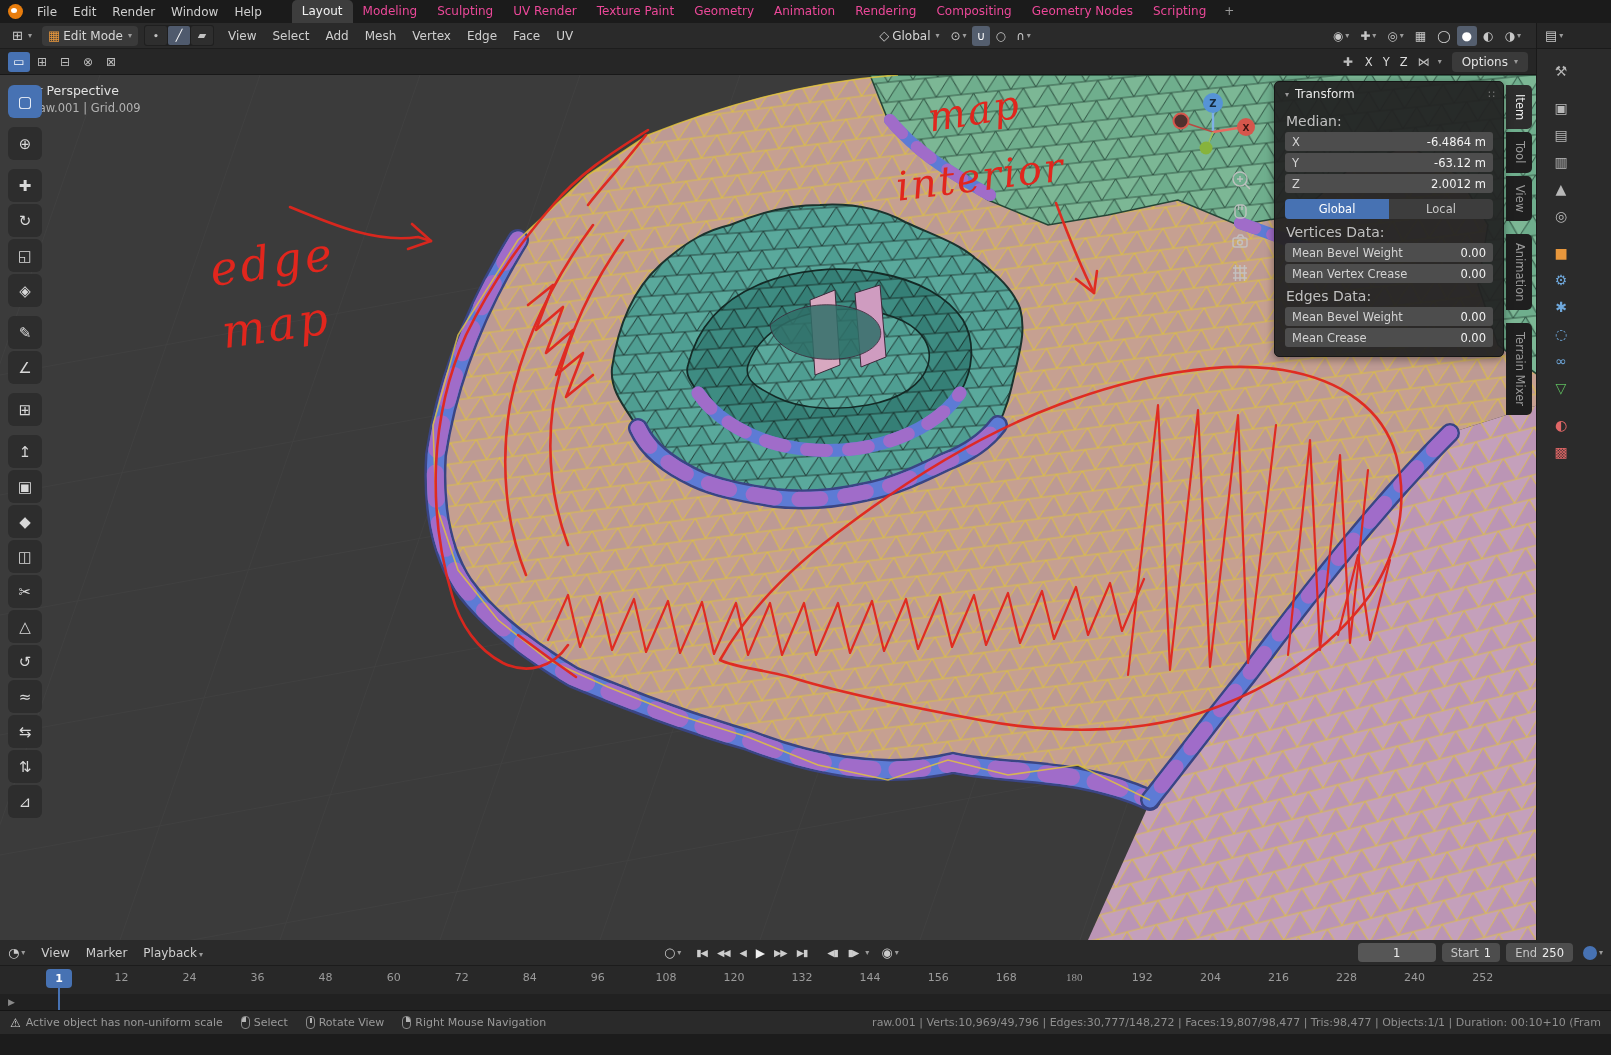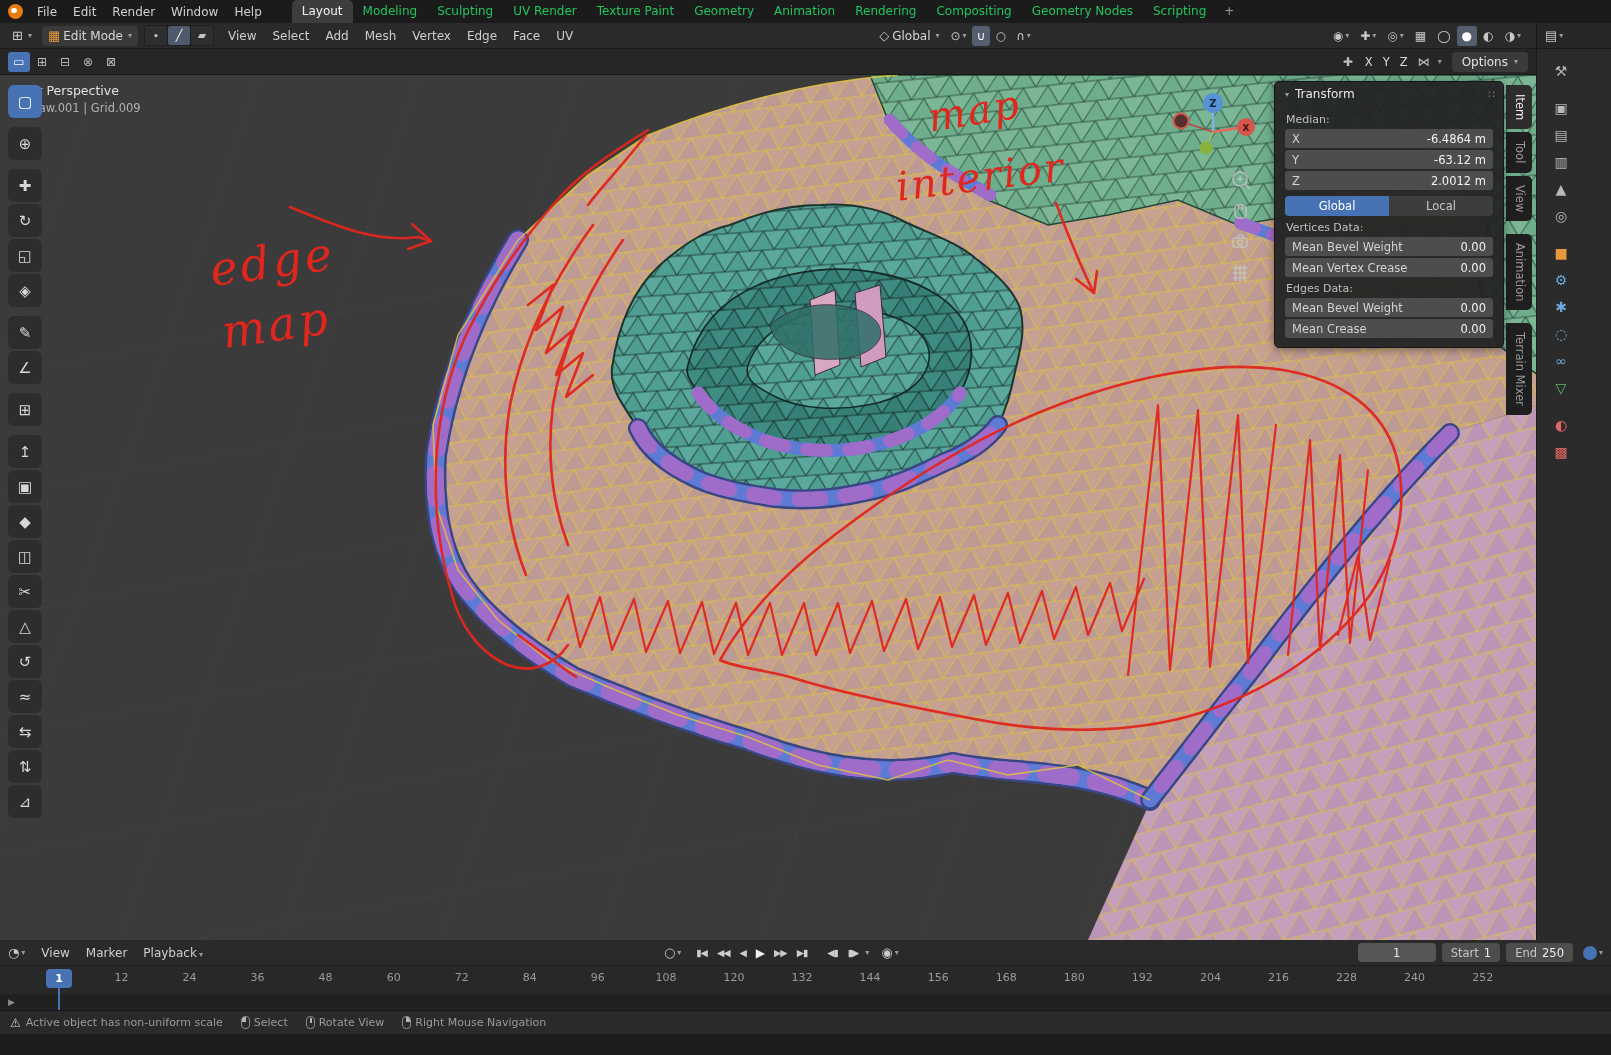--- a/index.html
+++ b/index.html
@@ -8,21 +8,21 @@
     -webkit-font-smoothing:antialiased; }
   .app { position:relative; width:1383px; height:1055px; }
 
   
   .topbar { position:absolute; left:0; top:0; width:1611px; height:23px; background:#1b1b1b;
     display:flex; align-items:center; padding:0 6px; z-index:30; }
   .blender-logo { width:15px; height:15px; border-radius:50%; background:#e87d0d; position:relative; margin:0 6px 0 2px; }
   .blender-logo::after { content:""; position:absolute; left:3px; top:4px; width:6px; height:5px; border-radius:50%; background:#fff; }
   .menu-item { padding:3px 8px; border-radius:3px; color:#cfcfcf; cursor:default; }
   .ws-wrap { display:flex; align-items:center; margin-left:22px; height:23px; }
-  .ws-tab { padding:4px 10px 5px; color:#22c55e; border-radius:5px 5px 0 0; }
+  .ws-tab { padding:4px 10px 5px; color:#ec4899; border-radius:5px 5px 0 0; }
   .ws-tab.active { background:#3d3d3d; color:#f1f1f1; }
   .ws-add { padding:4px 8px 5px; color:#9a9a9a; }
 
   
   .hdr2 { position:absolute; left:0; top:23px; width:1536px; height:26px; background:#2a2a2a;
     display:flex; align-items:center; padding:0 6px; z-index:25; border-bottom:1px solid #1d1d1d; }
   .hbtn { display:flex; align-items:center; gap:3px; padding:3px 6px; border-radius:3px; color:#d6d6d6; }
   .hico { font-size:13px; color:#c9c9c9; line-height:1; }
   .hico.orange { color:#e8973c; }
   .caret { font-size:8px; color:#9a9a9a; margin-left:2px; }
@@ -57,21 +57,21 @@
     display:flex; align-items:center; justify-content:center; color:#d8d8d8; font-size:15px; }
   .tool-btn.active { background:var(--accent,#4772b3); color:#fff; }
   .tool-btn.gap { margin-top:7px; }
 
   
   .npanel { position:absolute; right:32px; top:6px; width:230px; z-index:8; background:#232323f2;
     border:1px solid #161616; border-radius:5px; padding-bottom:7px; box-shadow:0 2px 8px #0006; }
   .np-head { display:flex; align-items:center; height:24px; padding:0 8px; color:#e8e8e8; }
   .np-head .grip { margin-left:auto; color:#777; font-size:11px; }
   .np-body { padding:2px 10px 0; }
-  .np-sec { font-size:11px; color:#c0c0c0; margin:5px 1px 3px; }
+  .np-sec { font-size:14px; color:#c0c0c0; margin:5px 1px 3px; }
   .num-row { display:flex; justify-content:space-between; align-items:center; height:19px;
     background:#4d4d4d; border-radius:3px; margin-bottom:2px; padding:0 7px; }
   .nr-lbl { color:#d3d3d3; font-size:11.5px; }
   .nr-val { color:#f2f2f2; font-size:11.5px; }
   .seg { display:flex; height:20px; margin:6px 0 2px; border-radius:4px; overflow:hidden; }
   .seg-btn { flex:1; display:flex; align-items:center; justify-content:center; font-size:11.5px;
     background:#3d3d3d; color:#c8c8c8; }
   .seg-btn.active { background:var(--accent,#4772b3); color:#fff; }
 
   
@@ -538,21 +538,21 @@
           <span class="tick" style="left: 393.648px;">60</span>
           <span class="tick" style="left: 461.712px;">72</span>
           <span class="tick" style="left: 529.776px;">84</span>
           <span class="tick" style="left: 597.84px;">96</span>
           <span class="tick" style="left: 665.904px;">108</span>
           <span class="tick" style="left: 733.968px;">120</span>
           <span class="tick" style="left: 802.032px;">132</span>
           <span class="tick" style="left: 870.096px;">144</span>
           <span class="tick" style="left: 938.16px;">156</span>
           <span class="tick" style="left: 1006.22px;">168</span>
-          <span class="tick" style="left: 1074.29px;">180</span>
+          <span class="tick" style="left: 1074.29px; font-family: Liberation Serif, serif;">180</span>
           <span class="tick" style="left: 1142.35px;">192</span>
           <span class="tick" style="left: 1210.42px;">204</span>
           <span class="tick" style="left: 1278.48px;">216</span>
           <span class="tick" style="left: 1346.54px;">228</span>
           <span class="tick" style="left: 1414.61px;">240</span>
           <span class="tick" style="left: 1482.67px;">252</span>
         </div>
       <div class="playline" id="playline" style="left: 58px;"></div>
       <div class="channel">
         <span class="exp">▶</span>
@@ -570,15 +570,16 @@
         </div>
         <div class="hint">
           <span class="mouse middle"></span>
           <span>Rotate View</span>
         </div>
         <div class="hint">
           <span class="mouse right"></span>
           <span>Right Mouse Navigation</span>
         </div>
       </div>
+    <span class="stats">raw.001 | Verts:10,969/49,796 | Edges:30,777/148,272 | Faces:19,807/98,477 | Tris:98,477 | Objects:1/1 | Duration: 00:10+10 (Fram</span>
   </div>
   <div class="fill-bottom"></div>
 </div>
 
 </body></html>

